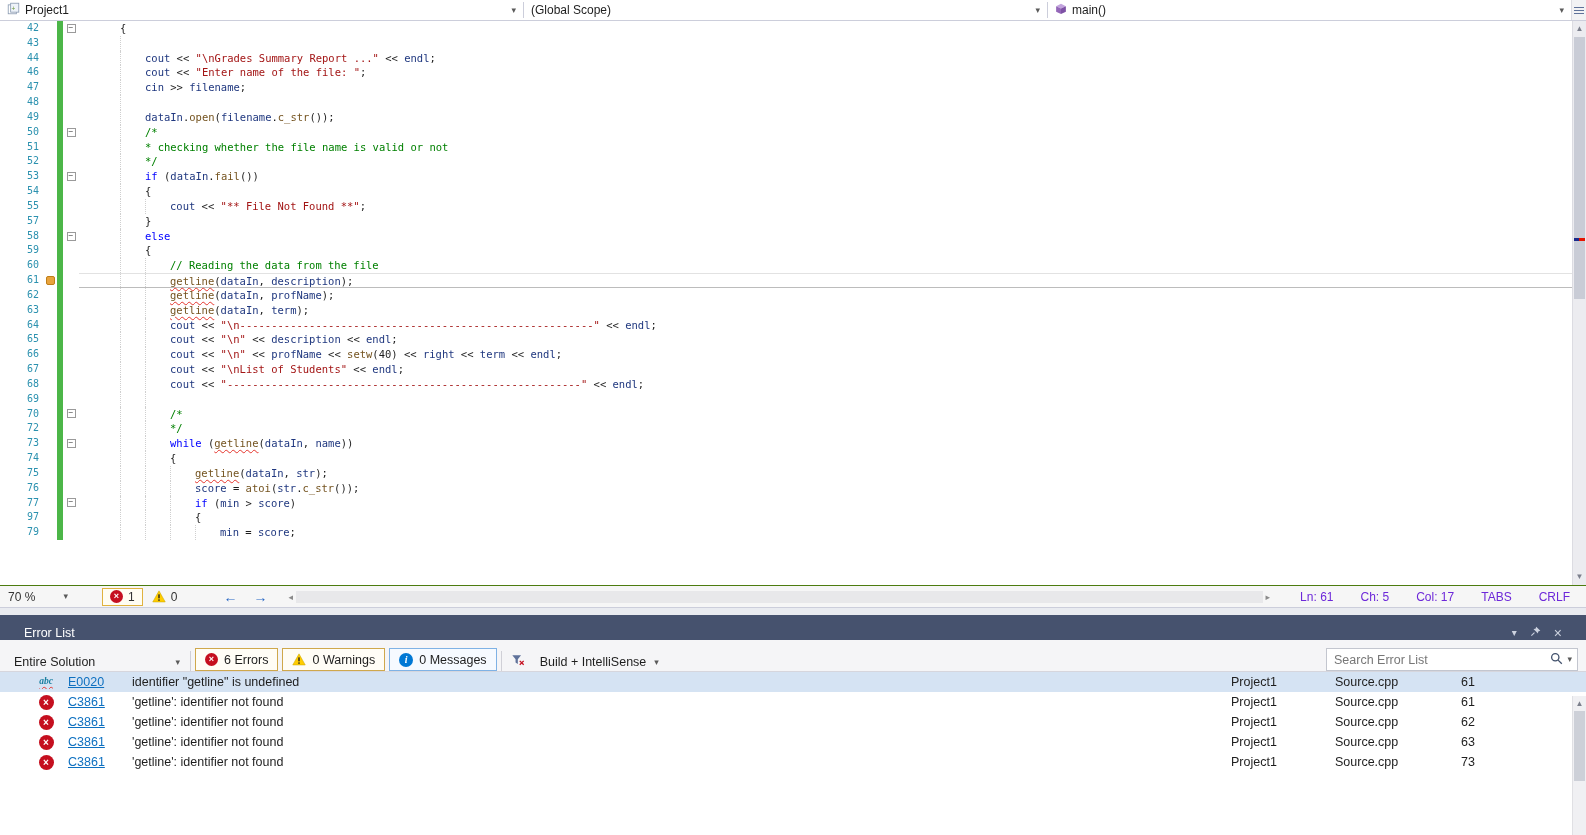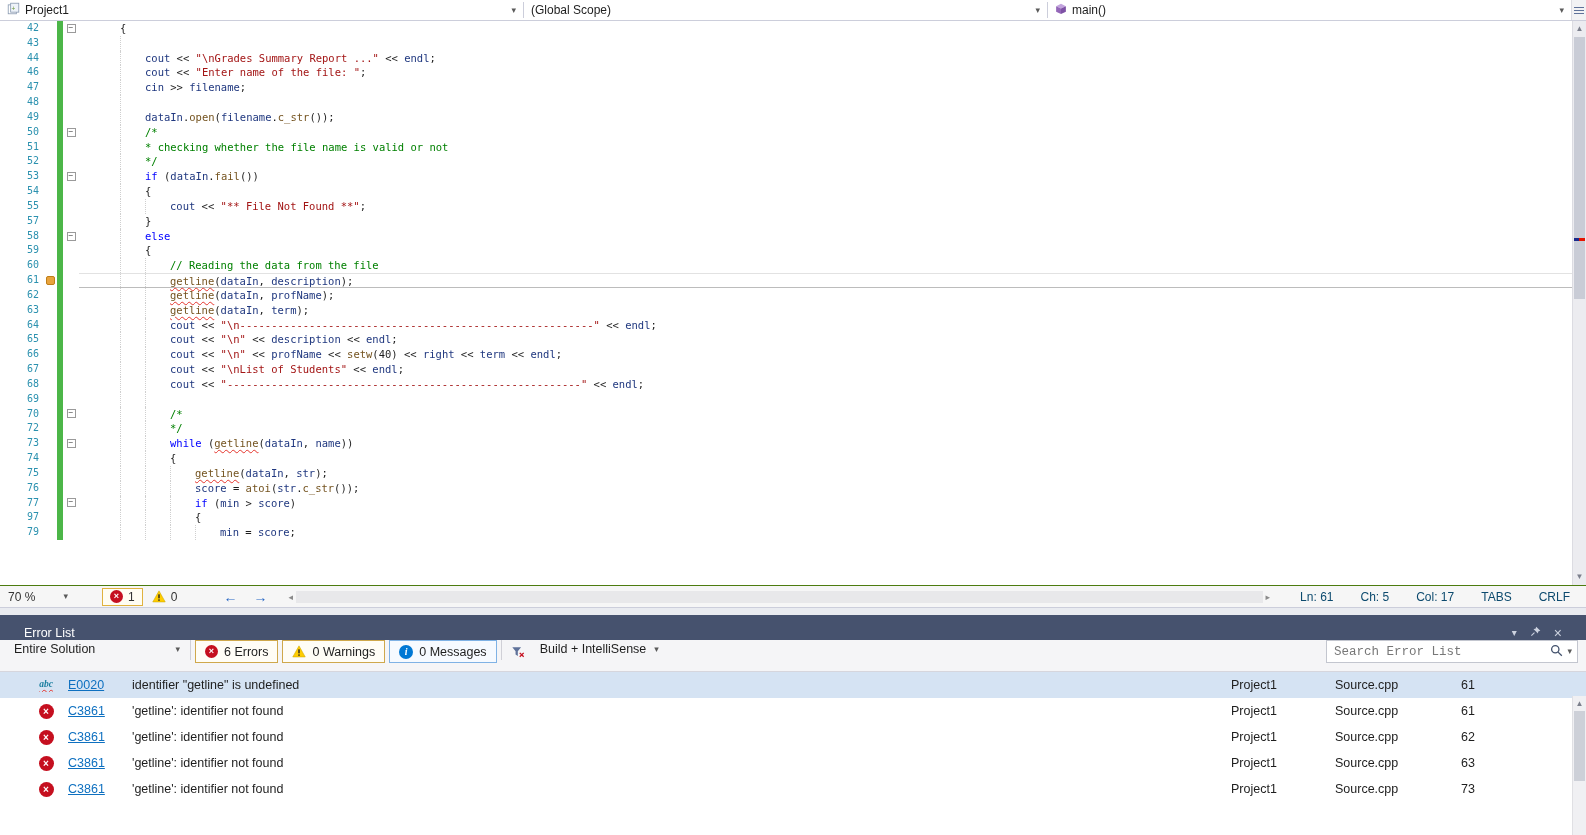--- a/index.html
+++ b/index.html
@@ -71,70 +71,70 @@
         display:inline-block;text-align:center;font-size:9px;font-weight:bold;line-height:13px}
   .eico::after{content:"\00d7"}
   .wgroup{display:flex;align-items:center;gap:5px}
   .navarrow{color:#2666c4;font-size:14px;font-weight:bold;line-height:1;cursor:default}
   .nav-back{margin-left:46px}
   .nav-fwd{margin-left:16px}
   .hscroll{flex:1;display:flex;align-items:center;margin-left:18px;height:15px}
   .harr{color:#8a8a8a;font-size:9px;padding:0 3px}
   .htrack{flex:1;height:12px;background:#e8e8ea}
   .docinfo{display:flex;align-items:center;padding-right:16px}
-  .docinfo span{margin-left:27px;color:#0c4a6e}
+  .docinfo span{margin-left:27px;color:#6d28d9}
 
   
   .splitter{flex:0 0 8px;background:#e9ebf0;border-top:1px solid #cccedb}
 
   
   .ptitle{flex:0 0 25px;display:flex;align-items:flex-end;background:var(--panel-title-bg);
           color:#fff;font-size:12.5px;padding:0 24px}
   .pticons{margin-left:auto;display:flex;align-items:center;gap:13px;color:#cdd3e0}
   .pticons .ddv2{color:#cdd3e0;font-size:10px}
   .close-ico{font-size:14px;line-height:1;color:#cdd3e0}
   .close-ico::after{content:"\00d7"}
 
-  .etoolbar{flex:0 0 32px;display:flex;align-items:flex-start;background:#f5f5f7;
+  .etoolbar{flex:0 0 32px;display:flex;align-items:flex-end;background:#f5f5f7;
             border-bottom:1px solid #d6d6dd;padding:0 8px;gap:4px;font-size:12.5px}
   .combo2{display:flex;align-items:center;gap:8px;padding:2px 6px;cursor:default}
   .combo2.scope{width:178px}
   .tsep{width:1px;height:20px;background:#d0d0d7}
   .tbtn{display:flex;align-items:center;gap:6px;height:23px;padding:0 9px;font-size:12.5px;
         font-family:inherit;background:#fffdf6;border:1px solid #cfa84c;color:#1e1e1e;cursor:default}
   .tbtn.blue{border-color:#7fb2e5;background:#f6faff}
   .iico{width:14px;height:14px;border-radius:50%;background:var(--info-blue);color:#fff;
         display:inline-block;text-align:center;font-size:10px;font-weight:bold;line-height:14px;
         font-family:"Liberation Serif",serif;font-style:italic}
   .iico::after{content:"i"}
   .ticonbtn{display:flex;align-items:center;justify-content:center;width:24px;height:23px;
             background:transparent;border:1px solid transparent}
   .searchbox{margin-left:auto;display:flex;align-items:center;width:252px;height:23px;
              background:#fff;border:1px solid #c3c6cf;padding:0 5px;gap:4px}
   .searchbox input{flex:1;min-width:0;border:0;outline:0;background:transparent;
-                   font-family:Liberation Mono, monospace;font-size:12.5px;color:#333}
+                   font-family:Liberation Sans, sans-serif;font-size:12.5px;color:#333}
   .searchbox input::placeholder{color:#777}
 
   
   .gridwrap{flex:1;display:flex;flex-direction:column;position:relative;background:#fff}
   .ghead{flex:0 0 24px;display:flex;align-items:stretch;background:#fbfbfc;
          border-bottom:1px solid #e3e3e6;font-size:12.5px;color:#444}
   .ghead .c{line-height:23px}
   .hc{border-right:1px solid #e3e3e6}
   .c{padding-left:6px;white-space:nowrap;overflow:hidden}
   .c0{flex:0 0 30px;padding-left:0}
   .c1{flex:0 0 32px;display:flex;align-items:center;justify-content:center;padding-left:0}
   .c2{flex:0 0 64px}
   .c3{flex:1 1 auto;min-width:0}
   .c4{flex:0 0 104px}
   .c5{flex:0 0 126px}
   .c6{flex:0 0 36px}
   .c7{flex:0 0 95px}
   .erows{flex:1;overflow:hidden}
-  .erow{height:26px;display:flex;align-items:center;font-size:12.5px;background:#fff}
+  .erow{height:20px;display:flex;align-items:center;font-size:12.5px;background:#fff}
   .erow.sel{background:var(--selected-row-blue)}
   .codelink{color:var(--link-blue);text-decoration:underline;cursor:pointer}
   .rico{width:15px;height:15px;border-radius:50%;background:var(--error-red);color:#fff;
         text-align:center;font-size:10px;font-weight:bold;line-height:15px}
   .rico::after{content:"\00d7"}
   .abcico{font-family:"Liberation Serif",serif;font-style:italic;font-weight:bold;font-size:9.5px;
           color:#1a7fa0;text-decoration-line:underline;text-decoration-style:wavy;
           text-decoration-color:#e5342c;text-decoration-thickness:1px;text-underline-offset:2px;line-height:1.4}
   .abcico::after{content:"abc"}
   .pscroll{position:absolute;top:24px;right:0;bottom:0;width:14px;background:#f0f0f3;

